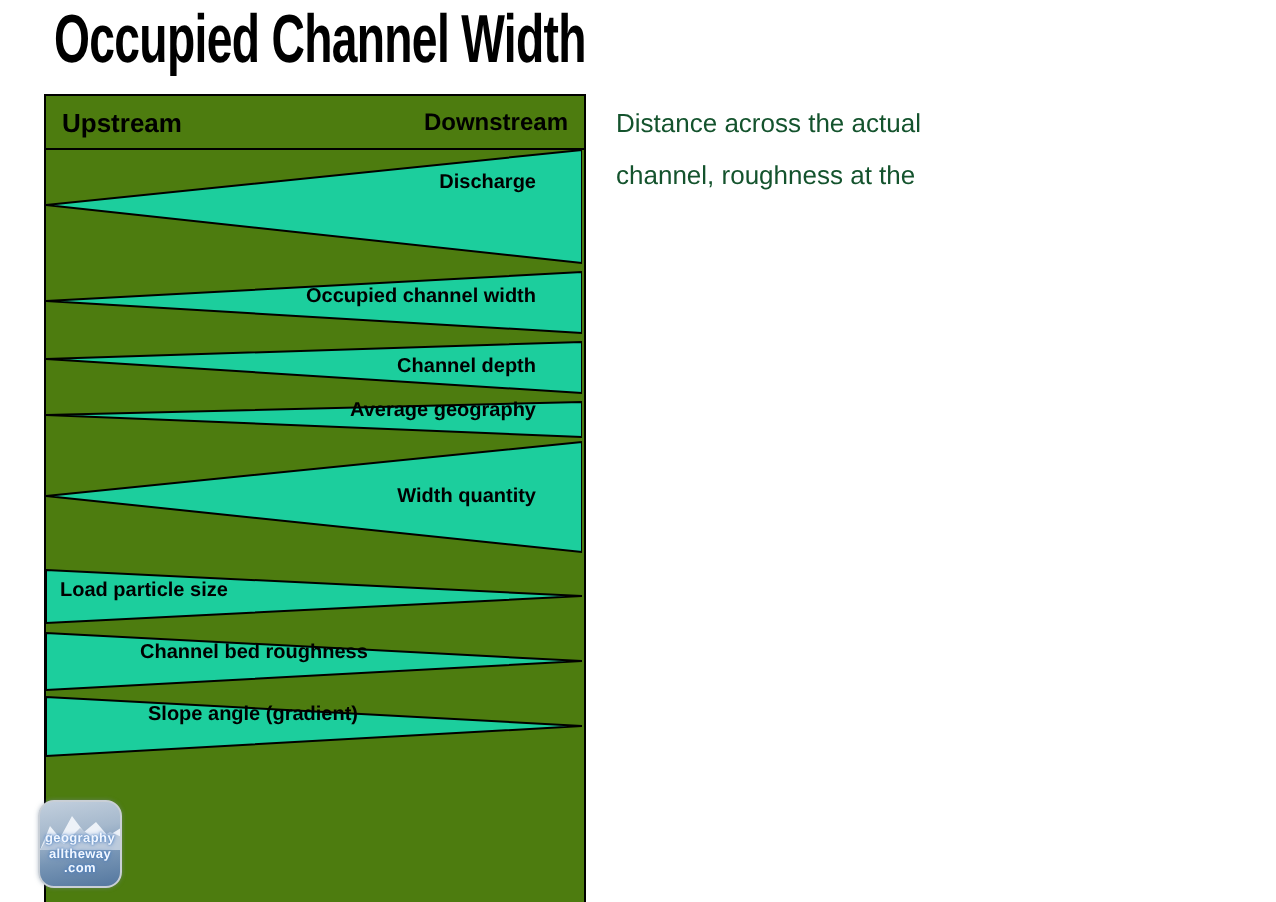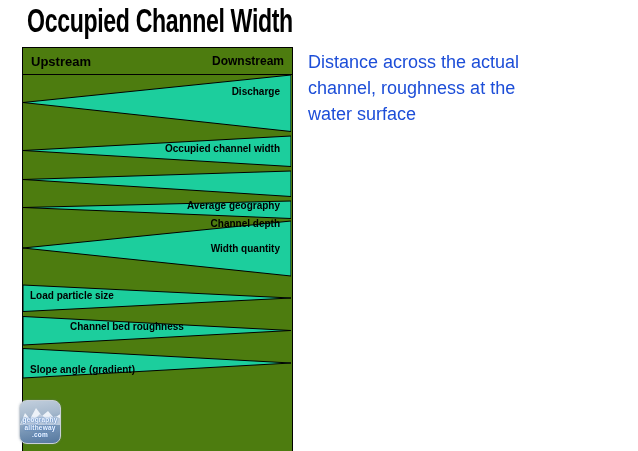--- a/index.html
+++ b/index.html
@@ -30,25 +30,25 @@
     font-weight:bold; font-size:13px; color:#000;
   }
   .diagram-header .right-label { font-size:12px; }
   .triangles-svg { position:absolute; left:0; top:27px; display:block; }
   .triangles-svg polygon { stroke:#000; stroke-width:1; stroke-linejoin:miter; }
   .factor-label {
     position:absolute; z-index:2;
     font-size:10px; line-height:12px; font-weight:bold; color:#000;
     white-space:nowrap;
   }
-  .fr { right:12px; }
+  .fr { right:24px; }
   .fl { left:7px; text-align:left; }
   .annotation {
     position:absolute; left:308px; top:49px; width:310px;
-    font-size:18px; line-height:26px; color:#1d4ed8;
+    font-size:13px; line-height:26px; color:#14532d;
   }
   .logo {
     position:absolute; left:19px; top:400px; width:42px; height:44px;
     border-radius:8px; overflow:hidden;
     border:1px solid #c9cfd6;
     background:linear-gradient(170deg,#c2cfdd 0%,#a6b9cd 35%,#7795b5 65%,#54779f 100%);
     box-shadow:0 0 2px rgba(120,140,160,0.5);
   }
   .logo-mountains { position:absolute; left:0; top:2px; }
   .logo-text {
@@ -77,32 +77,31 @@
     <polygon points="0,104.5 268,96 268,121.5" fill="#1CCE9D"></polygon>
     <polygon points="0,132.5 268,126 268,143.5" fill="#1CCE9D"></polygon>
     <polygon points="0,173 268,146 268,201" fill="#1CCE9D"></polygon>
     <polygon points="0,210 0,236.5 268,223" fill="#1CCE9D"></polygon>
     <polygon points="0,241.5 0,270 268,255.5" fill="#1CCE9D"></polygon>
     <polygon points="0,273.5 0,303 268,288" fill="#1CCE9D"></polygon>
   </svg>
 
   <div class="factor-label fr" style="top:38px;">Discharge</div>
   <div class="factor-label fr" style="top:95px;">Occupied channel width</div>
-  <div class="factor-label fr" style="top:130px;margin-top:40px;">Channel depth</div>
+  <div class="factor-label fr" style="top:130px;">Channel depth</div>
   <div class="factor-label fr" style="top:152px;">Average geography</div>
   <div class="factor-label fr" style="top:195px;">Width quantity</div>
   <div class="factor-label fl" style="top:242px;">Load particle size</div>
   <div class="factor-label fl" style="top:273px;margin-left:40px;">Channel bed roughness</div>
-  <div class="factor-label fl" style="top:316px;">Slope angle (gradient)</div>
+  <div class="factor-label fl" style="top:304px;margin-left:44px;">Slope angle (gradient)</div>
 </div>
 
 <div class="annotation">
   <div>Distance across the actual</div>
   <div>channel, roughness at the</div>
-  <div>water surface</div>
 </div>
 
 <div class="logo">
   <svg class="logo-mountains" width="42" height="22" viewBox="0 0 42 22">
     <polygon points="0,22 5,10 10,16 16,5 22,13 28,8 34,15 42,10 42,22" fill="#edf2f8"></polygon>
     <polygon points="0,22 5,14 12,19 20,11 28,17 35,13 42,16 42,22" fill="#bccbdc"></polygon>
   </svg>
   <div class="logo-text">
     <div>geography</div>
     <div>alltheway</div>

